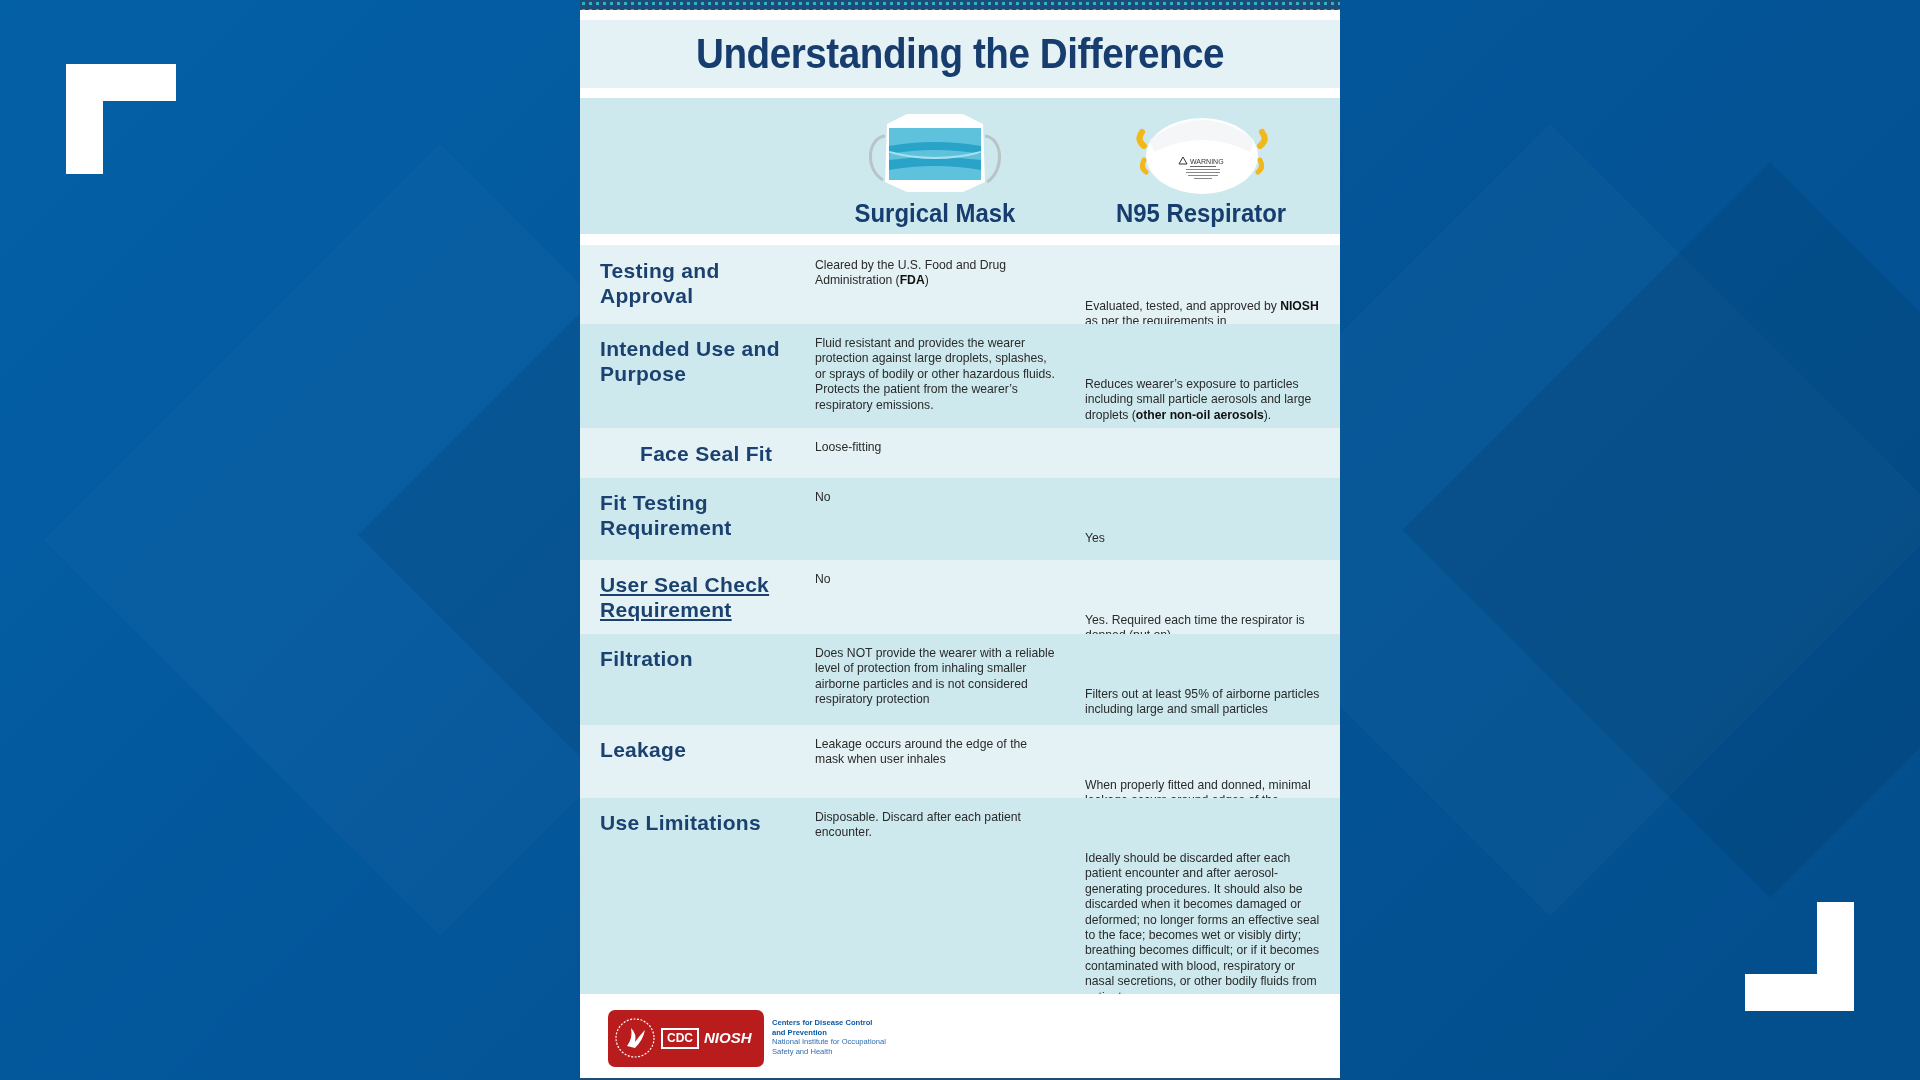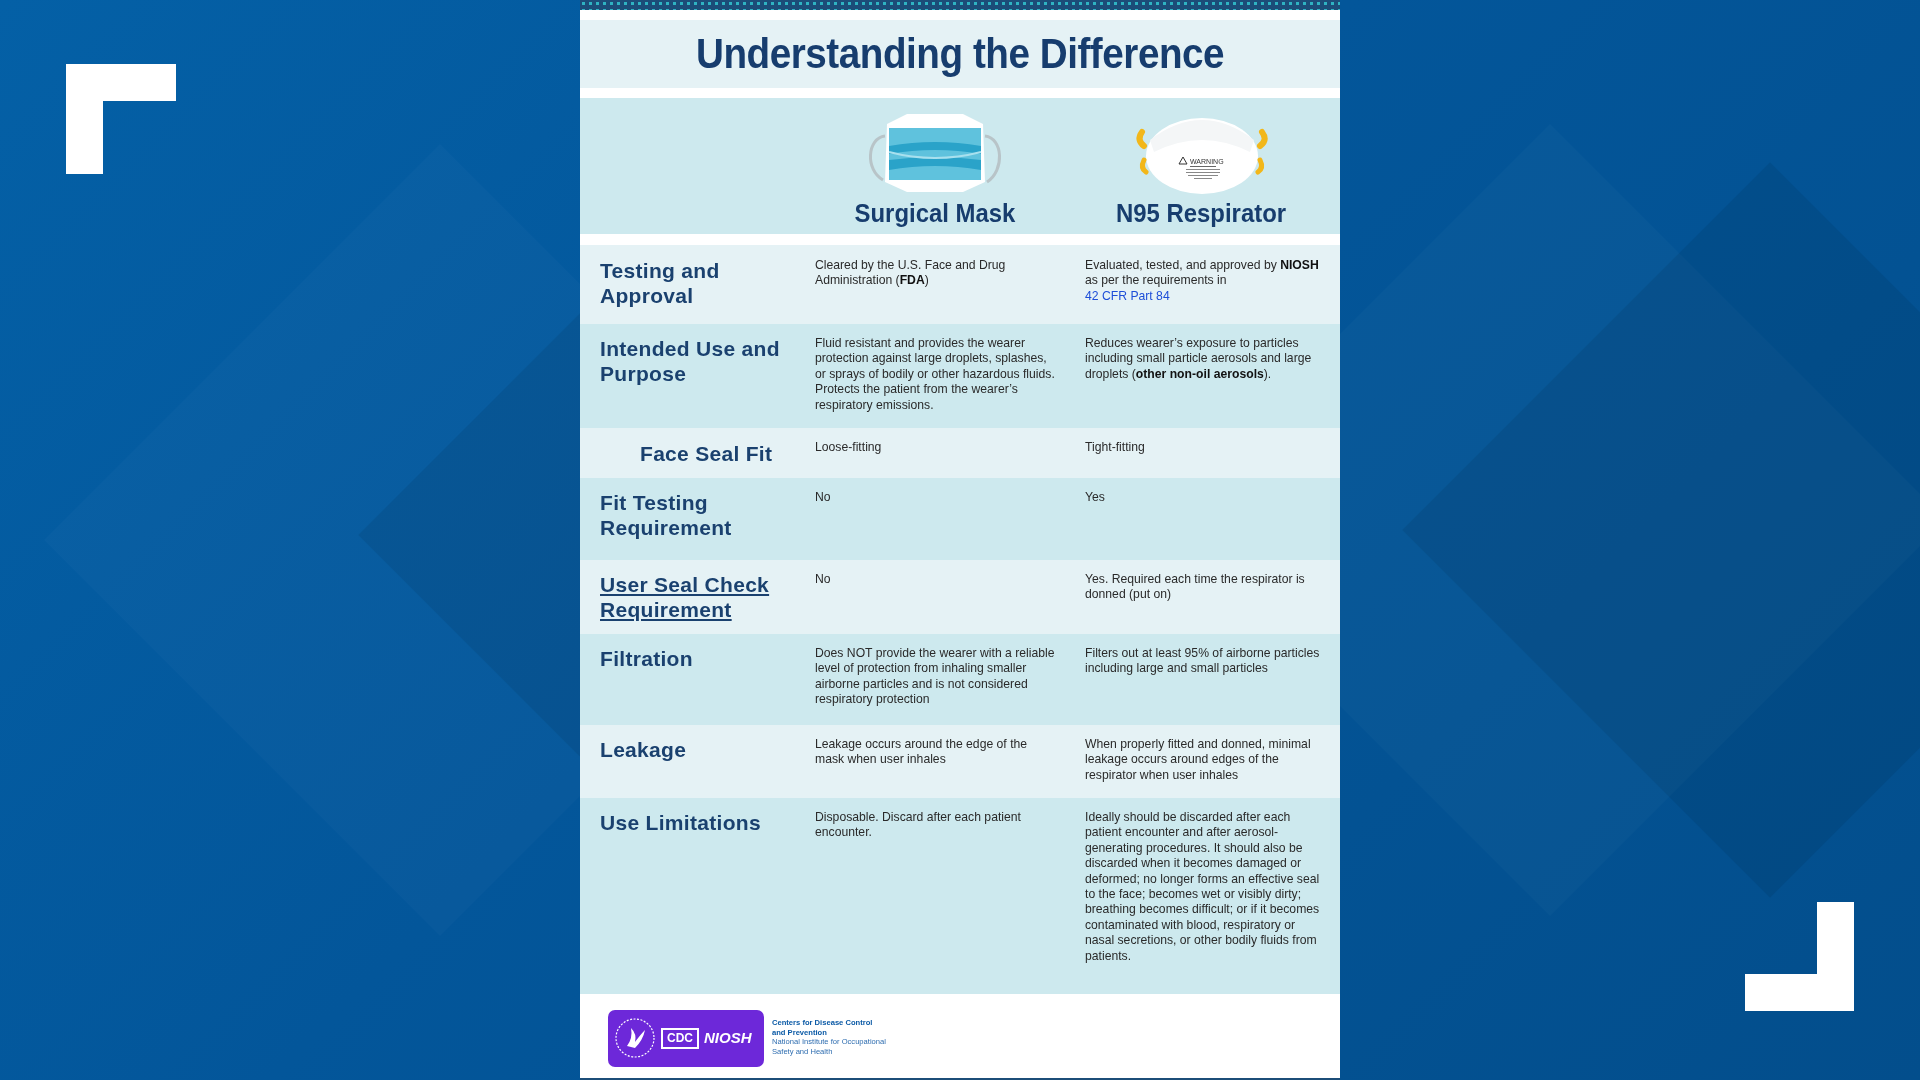--- a/index.html
+++ b/index.html
@@ -68,31 +68,31 @@
     .row .rlabel {
       position: absolute; left: 20px; top: 12px; width: 190px;
       font-weight: bold; font-size: 21px; line-height: 25px; color: #1a416f;
       letter-spacing: 0.3px;
     }
     .row .cell {
       position: absolute; top: 12px;
       font-size: 12.2px; line-height: 15.4px; color: #2a2a2a;
     }
     .row .cell.c1 { left: 235px; width: 240px; }
-    .row .cell.c2 { left: 505px; width: 240px; }
+    .row .cell.c2 { left: 505px; width: 240px; margin-top: 41px; }
     .cell b { font-weight: bold; color: #111; }
     .cell .link { color: #1d4ed8; display: block; }
 
     .footer {
       position: absolute; left: 0; top: 994px; width: 760px; height: 84px;
       background: #ffffff;
     }
     .logo-box {
       position: absolute; left: 28px; top: 16px; width: 156px; height: 57px;
-      background: #6d28d9; border-radius: 7px;
+      background: #b91c1c; border-radius: 7px;
     }
     .logo-cdc {
       position: absolute; left: 53px; top: 18px; width: 38px; height: 21px;
       border: 2px solid #fff; color: #fff; font-size: 12px; font-weight: bold;
       text-align: center; line-height: 17px;
     }
     .logo-niosh {
       position: absolute; left: 96px; top: 19px; color: #fff;
       font-size: 15px; font-weight: bold; font-style: italic;
     }
@@ -160,21 +160,21 @@
         <rect x="62" y="72" width="18" height="1" fill="#888"></rect>
         <text x="58" y="58" font-size="7" fill="#333" font-family="Liberation Sans, sans-serif">WARNING</text>
       </svg>
       <div class="label">N95 Respirator</div>
     </div>
   </div>
 
   <div class="row light" style="top:245px; height:79px;">
     <div class="rlabel" style="top:13px;">Testing and Approval</div>
     <div class="cell c1" style="top:13px;">
-      <span>Cleared by the U.S. Face and Drug Administration (</span><b>FDA</b><span>)</span>
+      <span>Cleared by the U.S. Food and Drug Administration (</span><b>FDA</b><span>)</span>
     </div>
     <div class="cell c2" style="top:13px;">
       <span>Evaluated, tested, and approved by </span><b>NIOSH</b><span> as per the requirements in</span>
       <a class="link">42 CFR Part 84</a>
     </div>
   </div>
 
   <div class="row dark" style="top:324px; height:104px;">
     <div class="rlabel">Intended Use and Purpose</div>
     <div class="cell c1">Fluid resistant and provides the wearer protection against large droplets, splashes, or sprays of bodily or other hazardous fluids. Protects the patient from the wearer’s respiratory emissions.</div>

